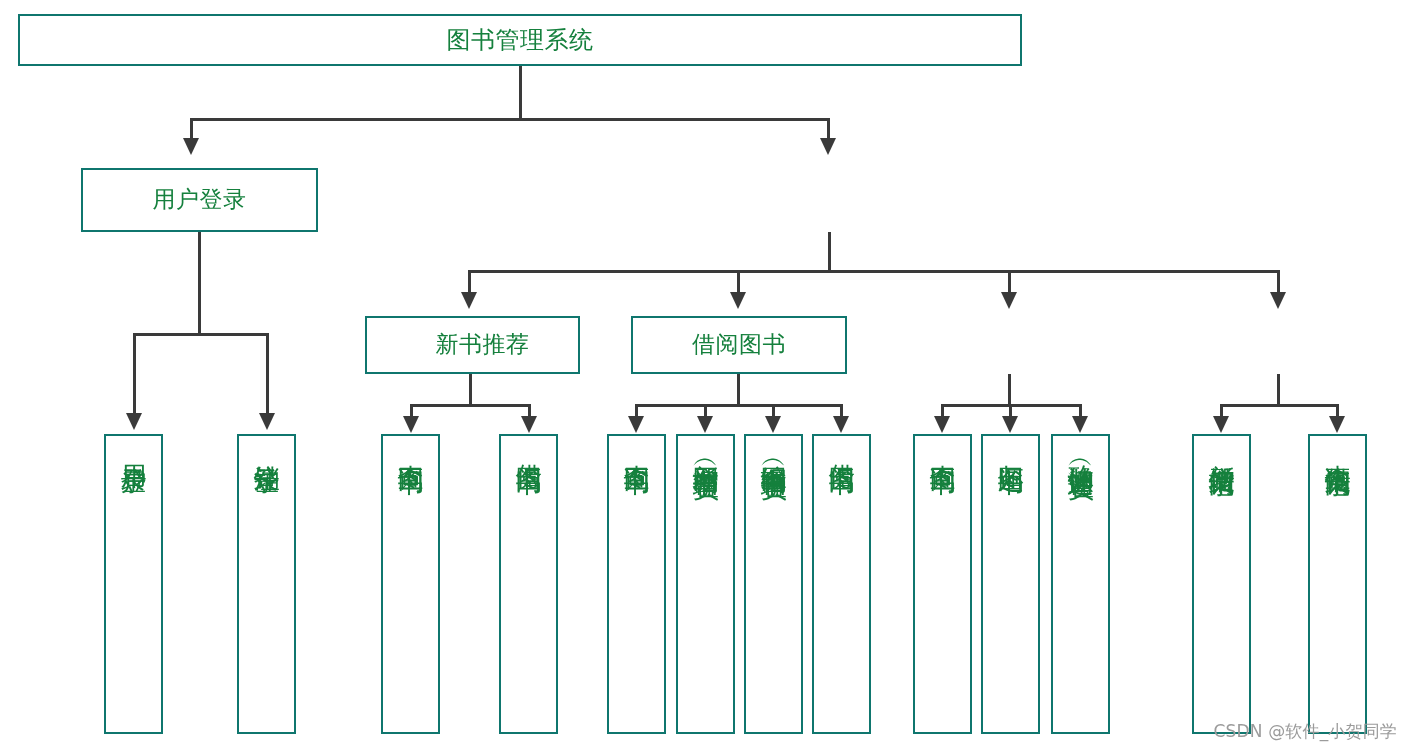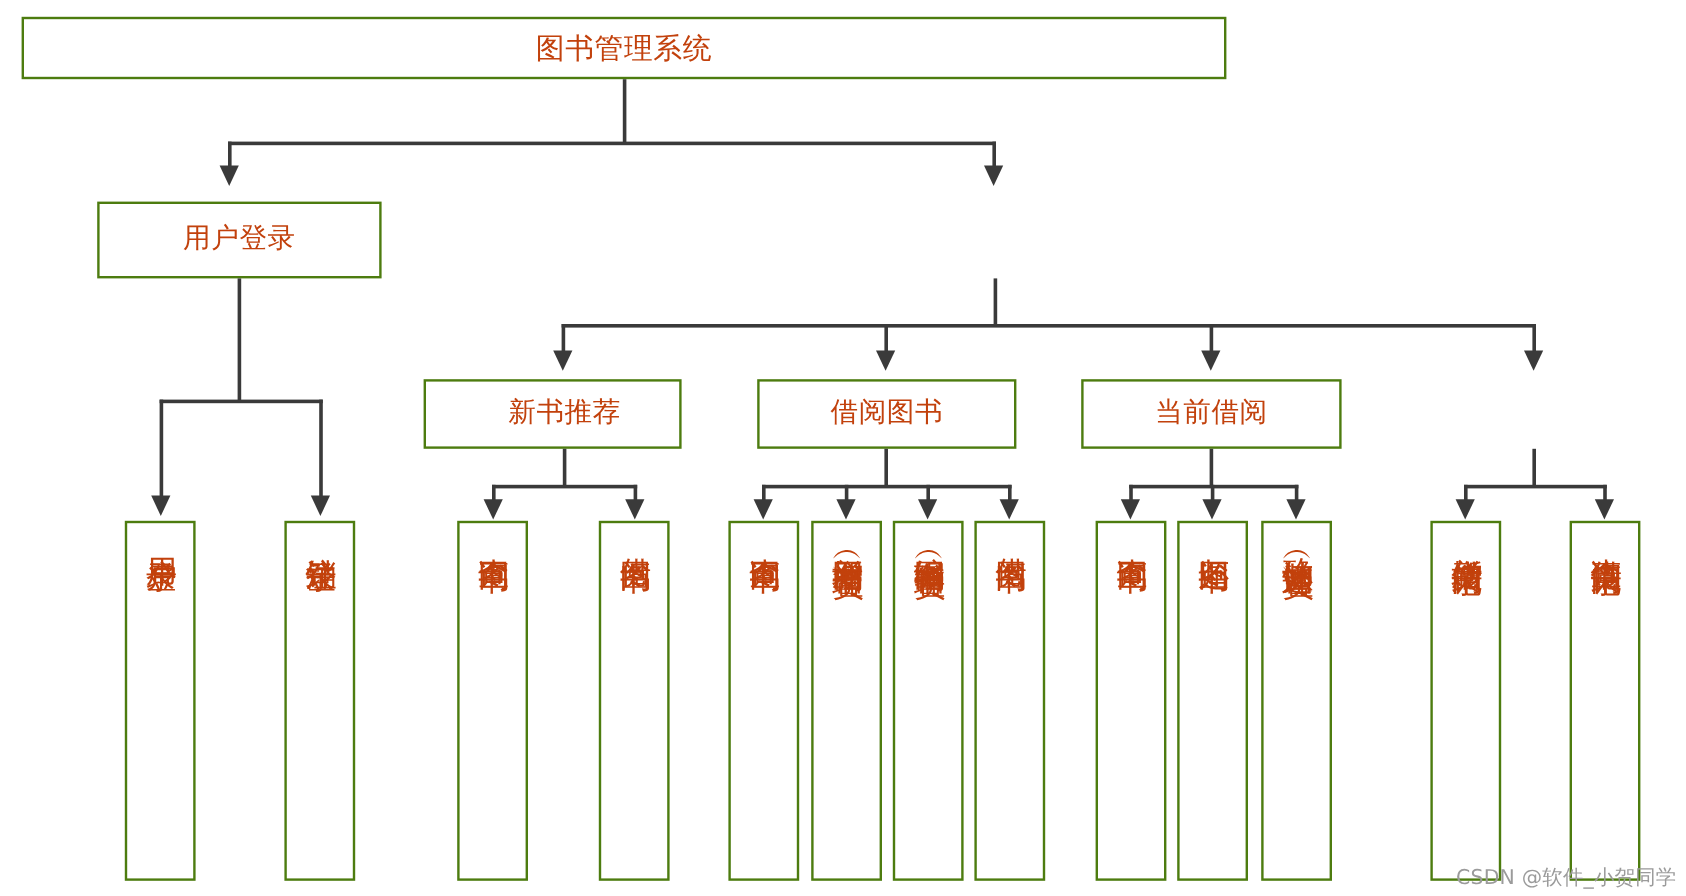--- a/index.html
+++ b/index.html
@@ -15,25 +15,25 @@
     width: 1405px;
     height: 747px;
     background: #ffffff;
     overflow: hidden;
   }
   
   .node {
     position: absolute;
     box-sizing: border-box;
     background: #ffffff;
-    border: 2px solid #4d7c0f;
+    border: 2px solid #0f766e;
     display: flex;
     align-items: center;
     justify-content: center;
-    color: #c2410c;
+    color: #15803d;
   }
   .node .label {
     display: block;
     text-align: center;
     line-height: 1.18;
     letter-spacing: 0.02em;
     white-space: pre-line;
   }
   
   .node.horiz .label {
@@ -117,28 +117,25 @@
   <div class="hline" style="left:468px; top:270px; width:812px; height:3px;"></div>
   <div class="vline" style="left:468px; top:270px; width:3px; height:24px;"></div>
   <div class="arrow" style="left:461px; top:292px;"></div>
   <div class="vline" style="left:737px; top:270px; width:3px; height:24px;"></div>
   <div class="arrow" style="left:730px; top:292px;"></div>
   <div class="vline" style="left:1008px; top:270px; width:3px; height:24px;"></div>
   <div class="arrow" style="left:1001px; top:292px;"></div>
   <div class="vline" style="left:1277px; top:270px; width:3px; height:24px;"></div>
   <div class="arrow" style="left:1270px; top:292px;"></div>
 
-  <div class="node horiz" style="left:353px; top:316px; width:215px; height:58px;padding-left:20px;">
+  <div class="node horiz" style="left:365px; top:316px; width:215px; height:58px;padding-left:20px;">
     <span class="label">新书推荐</span>
   </div>
   <div class="node horiz" style="left:631px; top:316px; width:216px; height:58px;">
     <span class="label">借阅图书</span>
-  </div>
-  <div class="node horiz" style="left:901px; top:316px; width:217px; height:58px;">
-    <span class="label">当前借阅</span>
   </div>
 
   <div class="vline" style="left:469px; top:374px; width:3px; height:32px;"></div>
   <div class="hline" style="left:410px; top:404px; width:121px; height:3px;"></div>
   <div class="vline" style="left:410px; top:404px; width:3px; height:14px;"></div>
   <div class="arrow" style="left:403px; top:416px;"></div>
   <div class="vline" style="left:528px; top:404px; width:3px; height:14px;"></div>
   <div class="arrow" style="left:521px; top:416px;"></div>
 
   <div class="vline" style="left:737px; top:374px; width:3px; height:32px;"></div>

